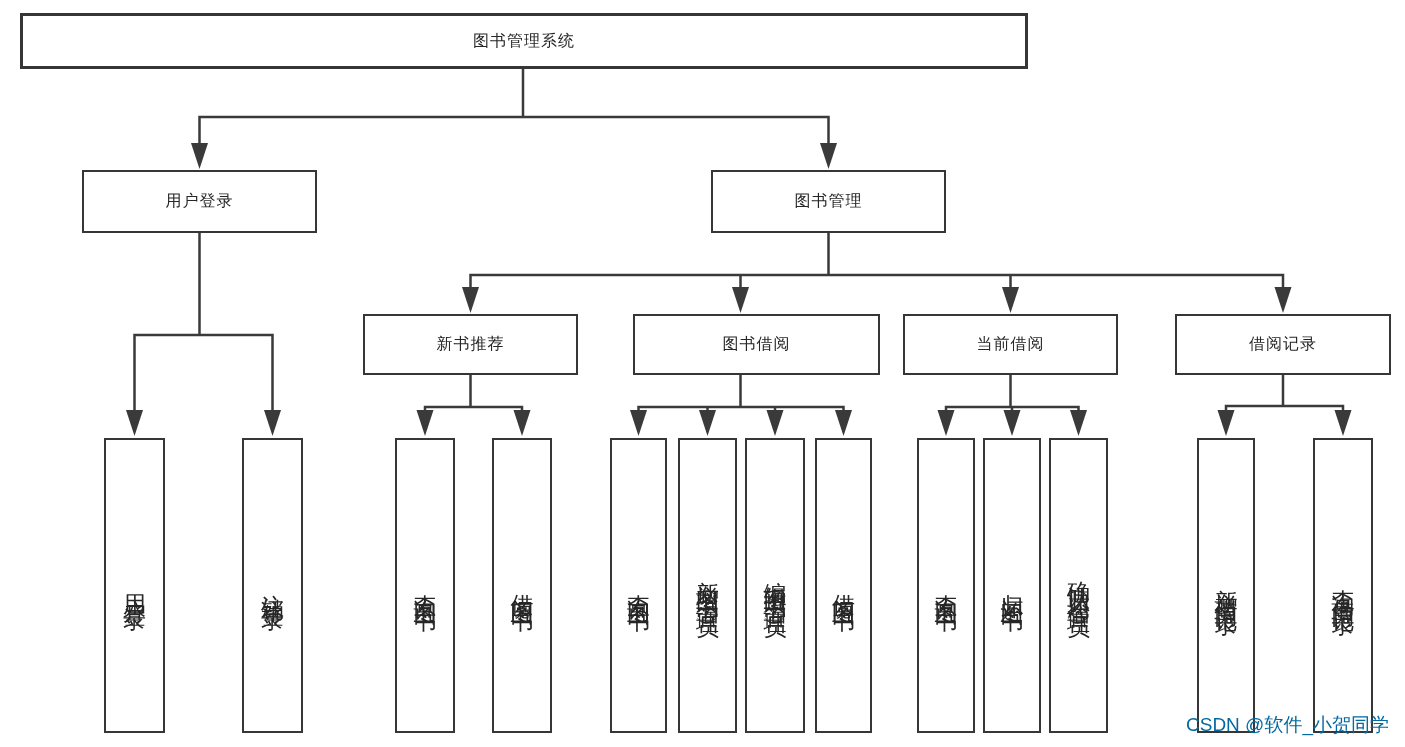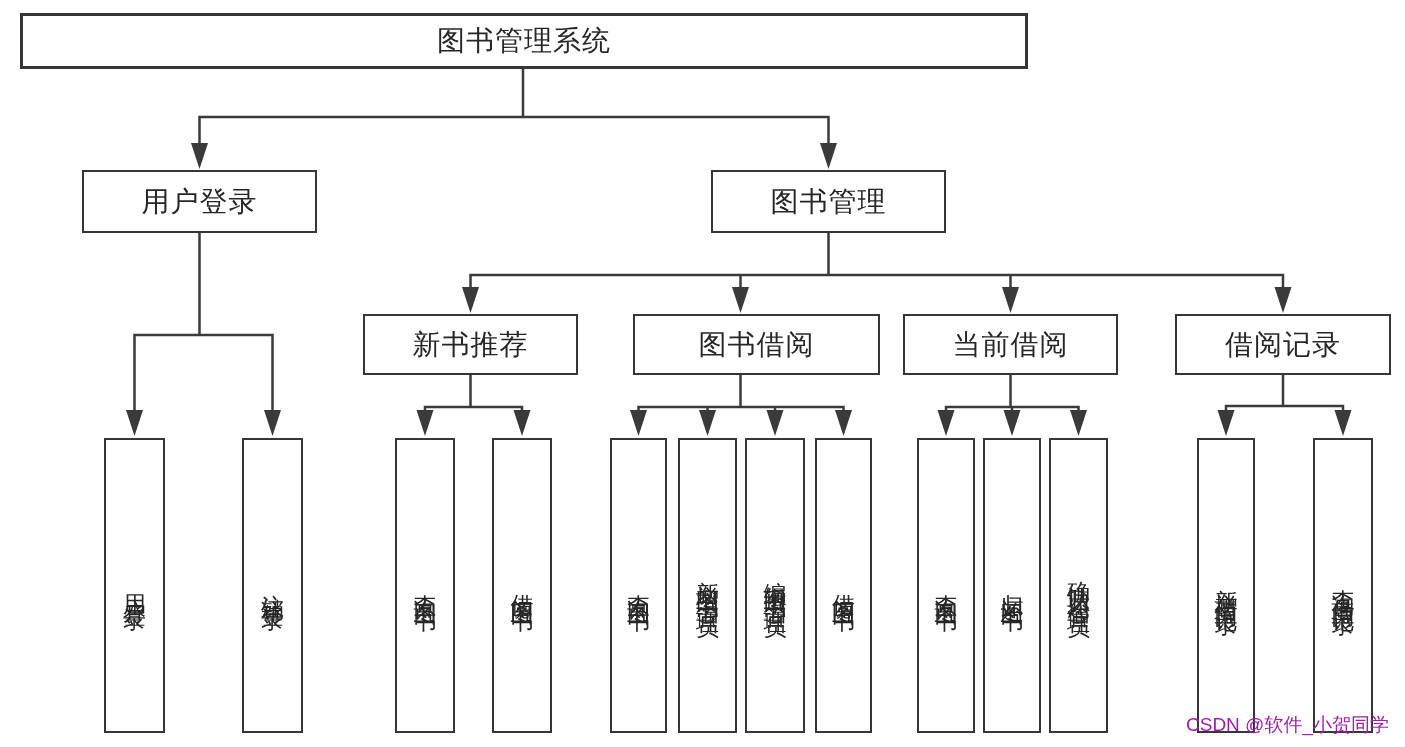--- a/index.html
+++ b/index.html
@@ -9,29 +9,29 @@
   }
   svg.connectors { position:absolute; left:0; top:0; z-index:1; }
   .node {
     position:absolute; box-sizing:border-box; z-index:2;
     border:2.5px solid #363636; background:#ffffff;
     display:flex; align-items:center; justify-content:center;
     color:#262626;
   }
   .root-node { border-width:3px; }
   .h-node span, .root-node span {
-    font-size:28px; letter-spacing:1px; white-space:nowrap;
+    font-size:16px; letter-spacing:1px; white-space:nowrap;
   }
   .v-node span {
     writing-mode:vertical-rl; text-orientation:mixed;
     font-size:23px; letter-spacing:5px; line-height:1;
   }
   .watermark {
     position:absolute; left:1186px; top:712px; z-index:5;
-    font-size:19px; color:#a21caf; white-space:nowrap;
+    font-size:19px; color:#0369a1; white-space:nowrap;
   }
 </style>
 </head>
 <body>
 
 <div class="stage">
 
   <svg class="connectors" width="1405" height="747" viewBox="0 0 1405 747">
     <g stroke="#3a3a3a" stroke-width="2.5" fill="none">
       <path d="M523 69 L523 117 M198.25 117 L829.75 117 M199.5 117 L199.5 147 M828.5 117 L828.5 147"></path>

